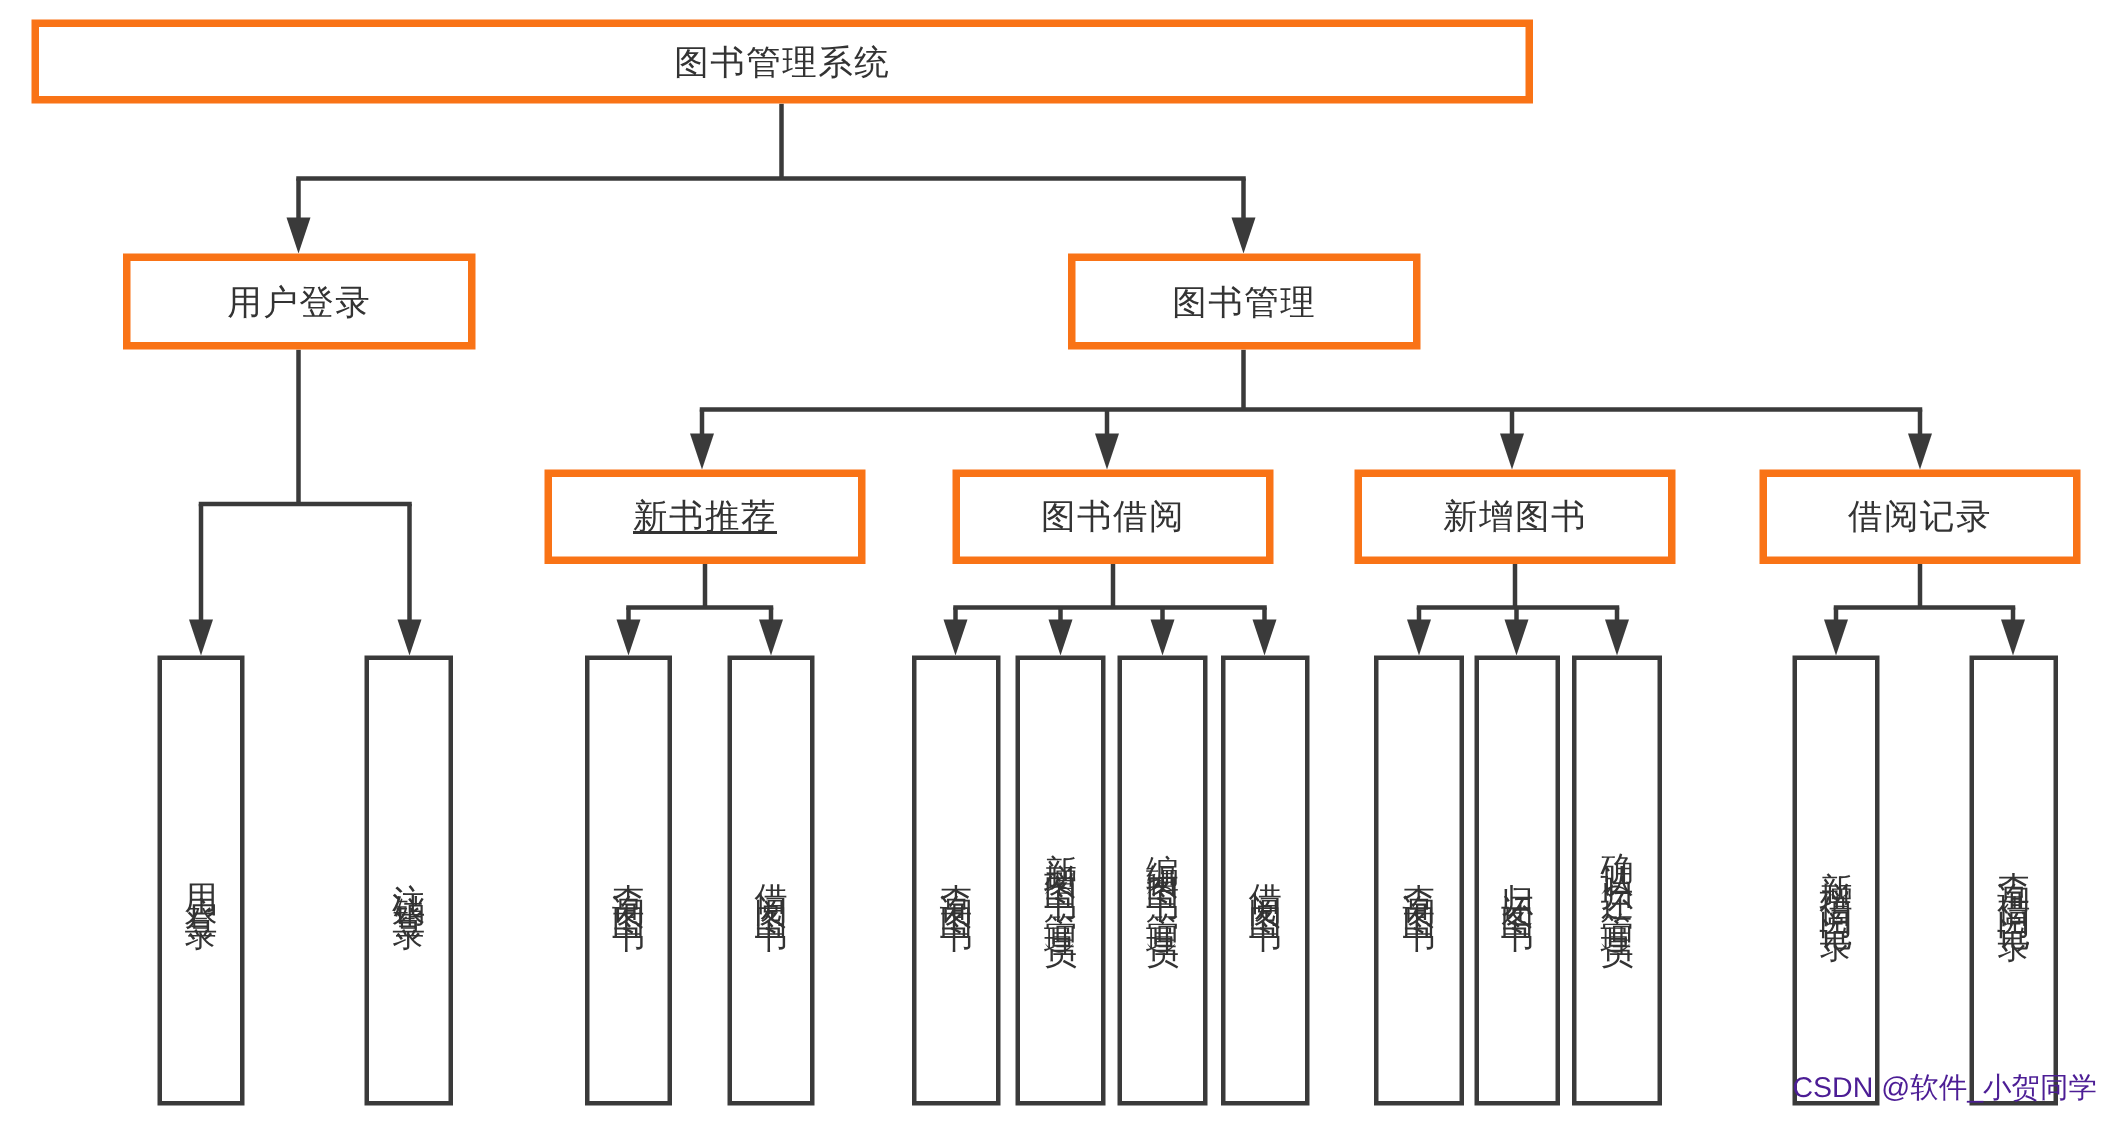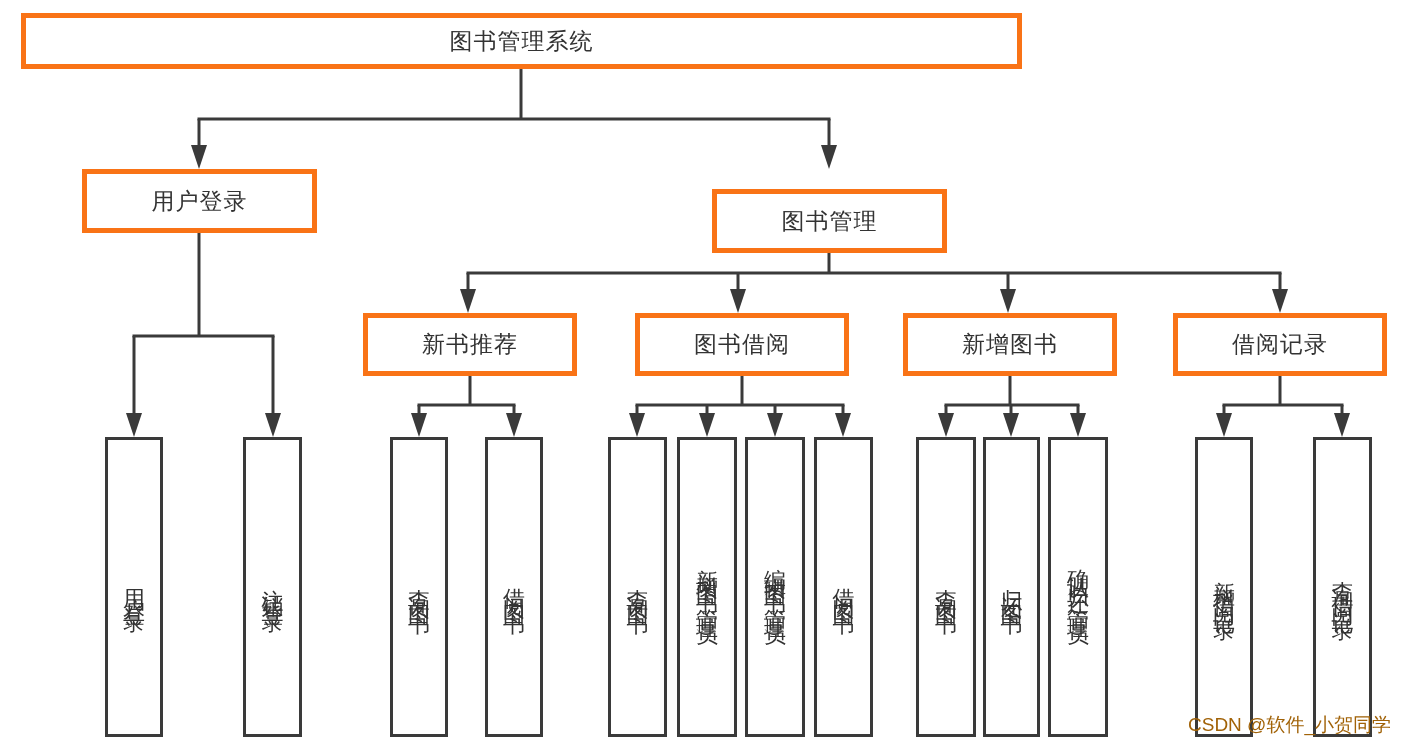--- a/index.html
+++ b/index.html
@@ -46,22 +46,22 @@
   }
   .vnode span {
     writing-mode: vertical-rl;
     text-orientation: mixed;
     letter-spacing: 8px;
     line-height: 1;
   }
   
   .n-root          { left: 21px;   top: 13px;  width: 1001px; height: 56px; }
   .n-user-login    { left: 82px;   top: 169px; width: 235px;  height: 64px; }
-  .n-book-mgmt     { left: 712px;  top: 169px; width: 235px;  height: 64px; margin-top: 20px; }
-  .n-sec0 { left: 363px;  top: 313px; width: 214px; height: 63px; }
+  .n-book-mgmt     { left: 712px;  top: 169px; width: 235px;  height: 64px; }
+  .n-sec0 { left: 363px;  top: 313px; width: 214px; height: 63px; text-decoration: underline; }
   .n-sec1 { left: 635px;  top: 313px; width: 214px; height: 63px; }
   .n-sec2 { left: 903px;  top: 313px; width: 214px; height: 63px; }
   .n-sec3 { left: 1173px; top: 313px; width: 214px; height: 63px; }
   .leaf { top: 437px; height: 300px; }
   .lf-a0 { left: 105px;  width: 58px; }
   .lf-a1 { left: 243px;  width: 59px; }
   .lf-b0 { left: 390px;  width: 58px; }
   .lf-b1 { left: 485px;  width: 58px; }
   .lf-c0 { left: 608px;  width: 59px; }
   .lf-c1 { left: 677px;  width: 60px; }
@@ -71,24 +71,24 @@
   .lf-d1 { left: 983px;  width: 57px; }
   .lf-d2 { left: 1048px; width: 60px; }
   .lf-e0 { left: 1195px; width: 58px; }
   .lf-e1 { left: 1313px; width: 59px; }
   .watermark {
     position: absolute;
     left: 1188px;
     top: 712px;
     width: 210px;
     font-size: 19px;
-    color: #a16207;
+    color: #4c1d95;
     white-space: nowrap;
     z-index: 5;
-    text-align: left;
+    text-align: right;
   }
 </style>
 </head>
 <body>
 
 <div class="canvas">
 
   <svg class="connectors" viewBox="0 0 1405 747" xmlns="http://www.w3.org/2000/svg">
     <g stroke="#3a3a3a" stroke-width="3" fill="none">
 

